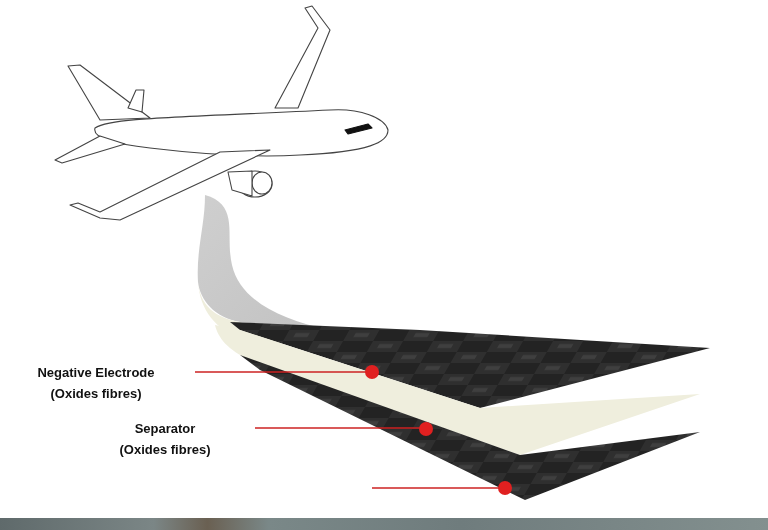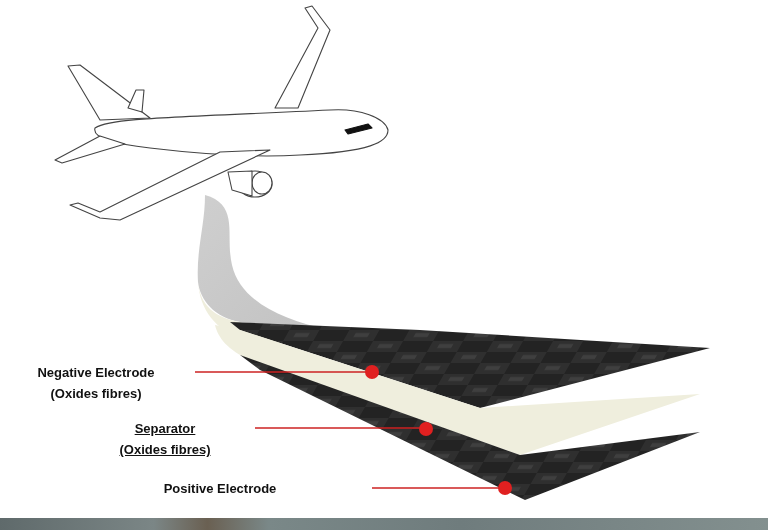--- a/index.html
+++ b/index.html
@@ -63,23 +63,22 @@
 
       <path d="M345,130 L368,124 L372,128 L348,134 Z" fill="#111" stroke="#111"></path>
     </g>
   </svg>
 
   <div class="label" style="left:6px;top:362px;width:180px;">
     <div>Negative Electrode</div>
     <div>(Oxides fibres)</div>
   </div>
 
-  <div class="label" style="left:100px;top:418px;width:130px;text-decoration:underline;">
+  <div class="label" style="left:100px;top:418px;width:130px;">
     <div>Separator</div>
     <div>(Oxides fibres)</div>
   </div>
 
   <div class="label" style="left:70px;top:478px;width:300px;">
-    <div>Positive Electrode</div>
   </div>
 
   <div class="bottom-strip"></div>
 </div>
 
 </body></html>

